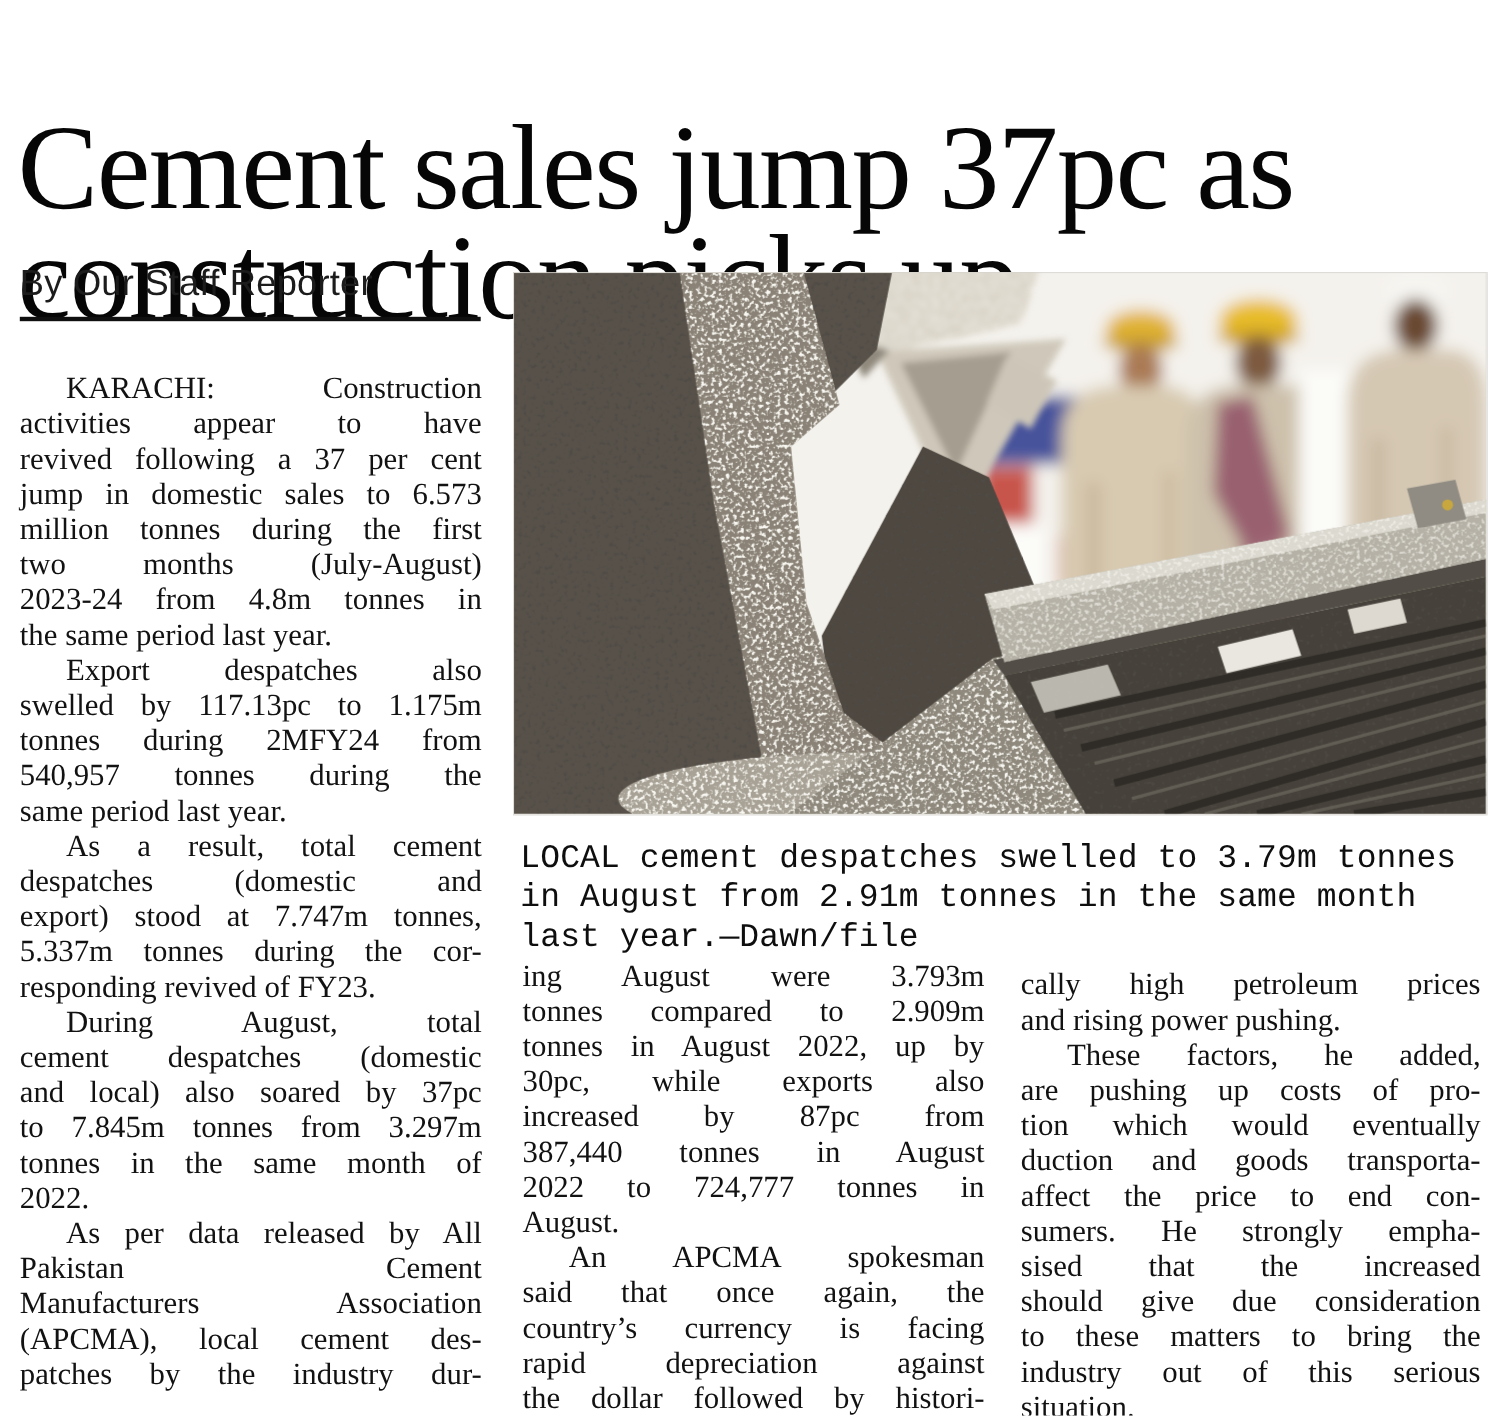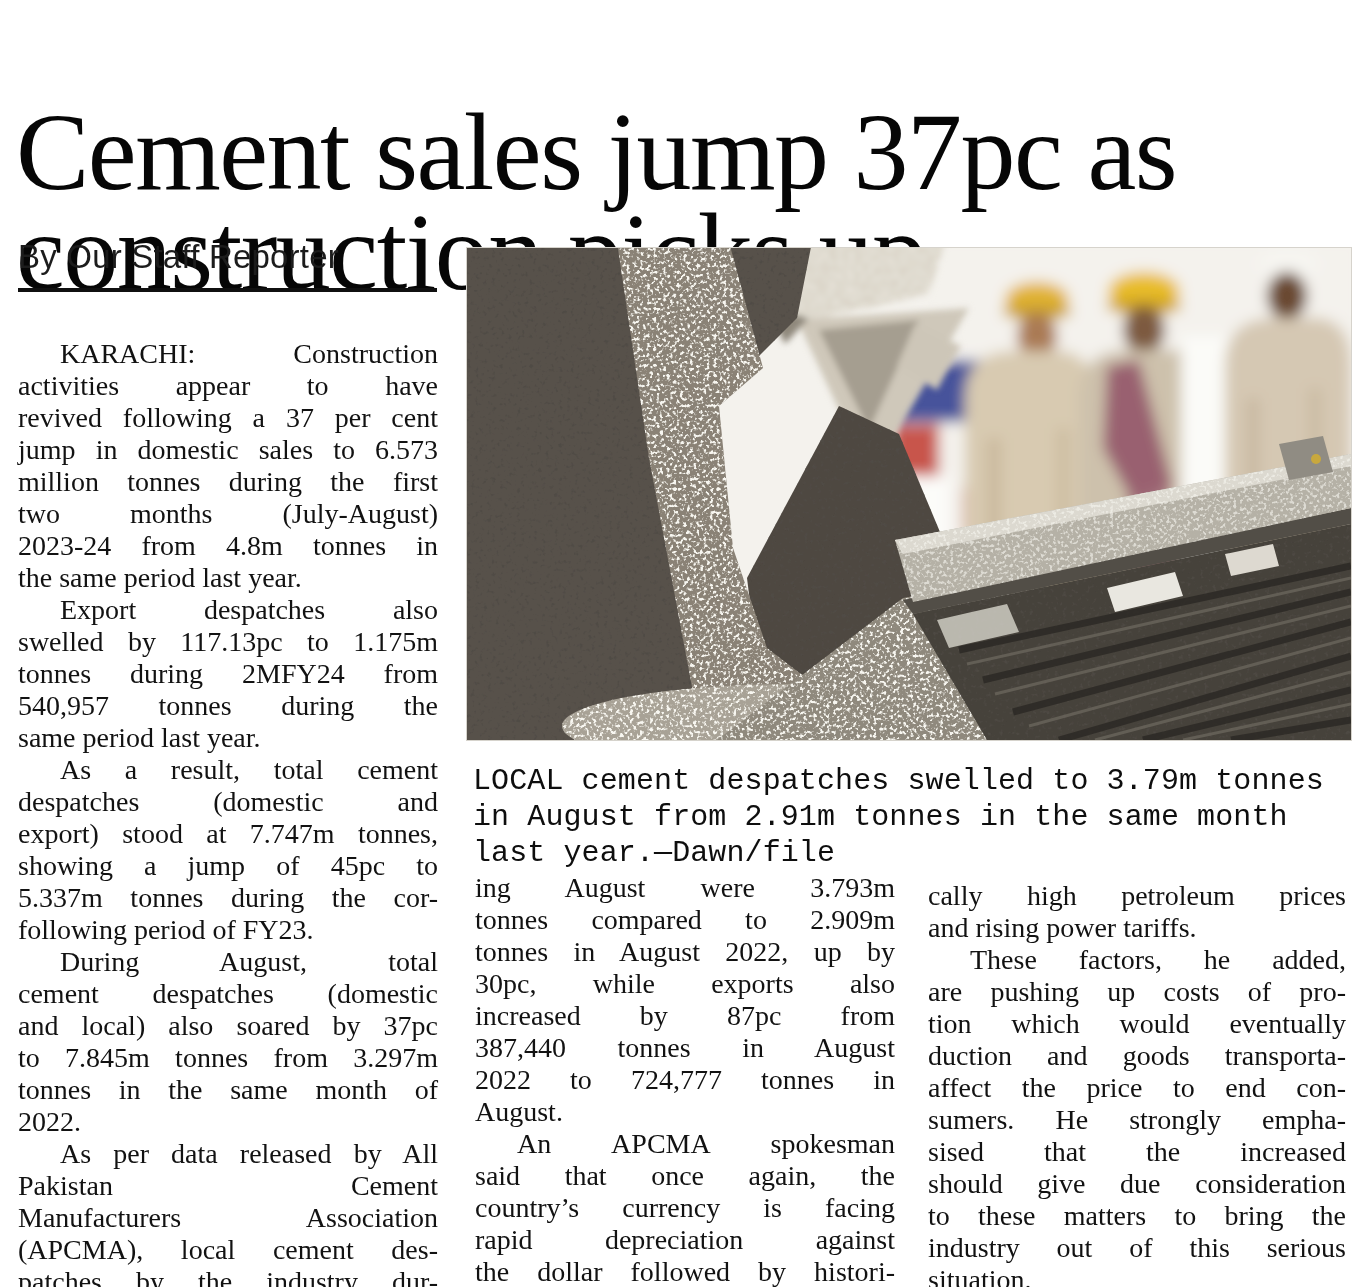--- a/index.html
+++ b/index.html
@@ -184,23 +184,22 @@
       <div class="line">2023-24 from 4.8m tonnes in</div>
       <div class="line pend">the same period last year.</div>
       <div class="line pind">Export despatches also</div>
       <div class="line">swelled by 117.13pc to 1.175m</div>
       <div class="line">tonnes during 2MFY24 from</div>
       <div class="line">540,957 tonnes during the</div>
       <div class="line pend">same period last year.</div>
       <div class="line pind">As a result, total cement</div>
       <div class="line">despatches (domestic and</div>
       <div class="line">export) stood at 7.747m tonnes,</div>
-      <div class="line">showing a jump of 45pc to</div>
       <div class="line">5.337m tonnes during the cor-</div>
-      <div class="line pend">following period of FY23.</div>
+      <div class="line pend">responding revived of FY23.</div>
       <div class="line pind">During August, total</div>
       <div class="line">cement despatches (domestic</div>
       <div class="line">and local) also soared by 37pc</div>
       <div class="line">to 7.845m tonnes from 3.297m</div>
       <div class="line">tonnes in the same month of</div>
       <div class="line pend">2022.</div>
       <div class="line pind">As per data released by All</div>
       <div class="line">Pakistan Cement</div>
       <div class="line">Manufacturers Association</div>
       <div class="line">(APCMA), local cement des-</div>
@@ -216,21 +215,21 @@
       <div class="line">2022 to 724,777 tonnes in</div>
       <div class="line pend">August.</div>
       <div class="line pind">An APCMA spokesman</div>
       <div class="line">said that once again, the</div>
       <div class="line">country’s currency is facing</div>
       <div class="line">rapid depreciation against</div>
       <div class="line">the dollar followed by histori-</div>
     </div>
   <div class="col col-3">
       <div class="line">cally high petroleum prices</div>
-      <div class="line pend">and rising power tariffs.</div>
+      <div class="line pend">and rising power pushing.</div>
       <div class="line pind">These factors, he added,</div>
       <div class="line">are pushing up costs of pro-</div>
       <div class="line">tion which would eventually</div>
       <div class="line">duction and goods transporta-</div>
       <div class="line">affect the price to end con-</div>
       <div class="line">sumers. He strongly empha-</div>
       <div class="line">sised that the increased</div>
       <div class="line">should give due consideration</div>
       <div class="line">to these matters to bring the</div>
       <div class="line">industry out of this serious</div>

